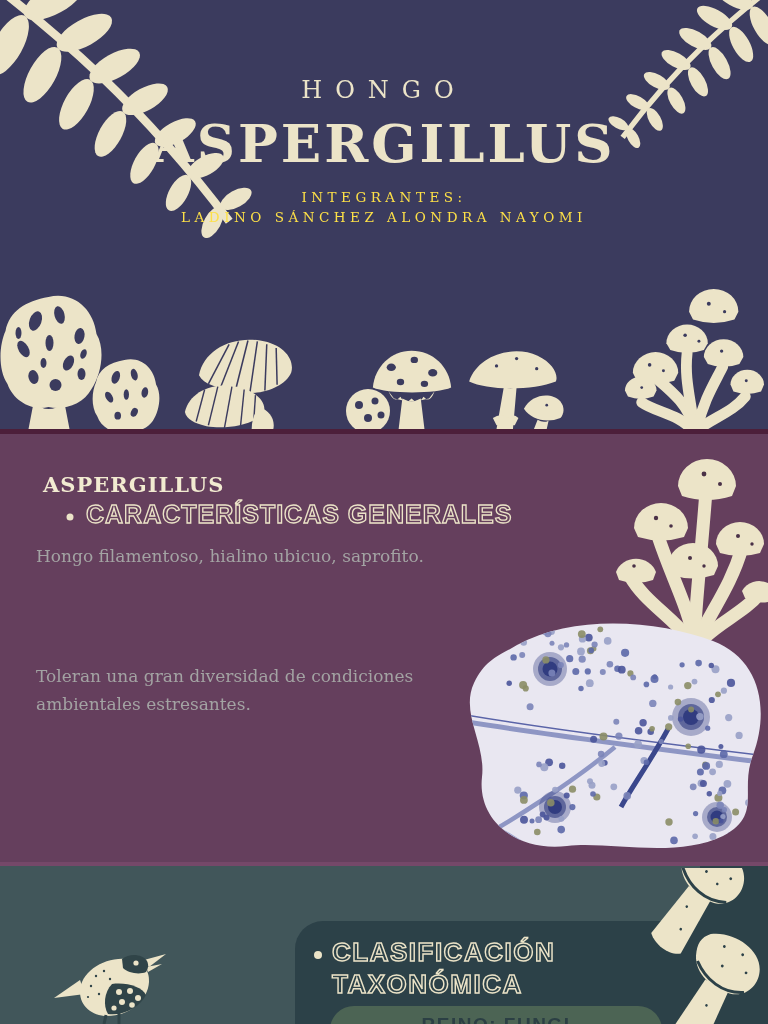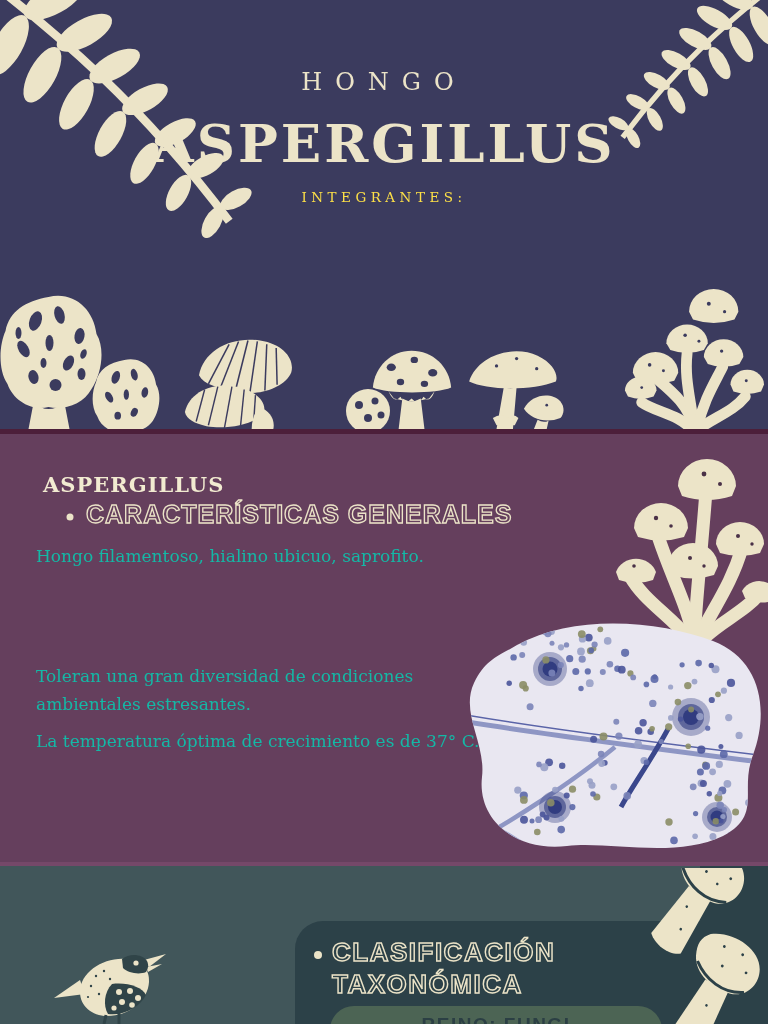--- a/index.html
+++ b/index.html
@@ -2,35 +2,35 @@
 <html><head>
 <meta charset="utf-8">
 <style>
   html,body{margin:0;padding:0;background:#222;}
   .page{position:relative;width:768px;height:1024px;overflow:hidden;
         font-family:"DejaVu Serif",serif;background:#3b3b5e;}
   .abs{position:absolute;}
 
   
   .sec-top{left:0;top:0;width:768px;height:429px;background:#3b3b5e;}
-  .kicker{left:0;top:68px;width:768px;text-align:center;color:#ece4c8;
+  .kicker{left:0;top:76px;width:768px;text-align:center;color:#ece4c8;
           font-size:24px;letter-spacing:13px;font-weight:400;}
   .big-title{left:0;top:112px;width:768px;text-align:center;color:#ece4c8;
              font-size:53px;font-weight:bold;letter-spacing:3px;}
   .team{left:0;top:187px;width:768px;text-align:center;color:#fde047;
         font-size:13.5px;letter-spacing:4.5px;line-height:20px;}
 
   
   .div-maroon{left:0;top:429px;width:768px;height:5px;background:#4c1f3a;}
   .div-mauve{left:0;top:862px;width:768px;height:4px;background:#754869;}
 
   
   .sec-mid{left:0;top:434px;width:768px;height:428px;background:#653f5d;}
   .mid-label{left:43px;top:472px;font-size:21px;font-weight:bold;color:#f2ebd1;letter-spacing:1px;}
-  .para{left:36px;color:#14b8a6;font-size:17px;line-height:1.62;}
+  .para{left:36px;color:#a3a3a3;font-size:17px;line-height:1.62;}
   .p1{top:543px;width:600px;}
   .p2{top:591px;width:595px;}
   .p3{top:663px;width:420px;}
   .p4{top:728px;width:470px;}
   .p5{top:765px;width:432px;}
 
   
   .sec-bot{left:0;top:866px;width:768px;height:158px;background:#41565a;}
   .bot-dark-right{left:700px;top:866px;width:68px;height:158px;background:#2c4148;}
   .tax-panel{left:295px;top:921px;width:473px;height:103px;background:#2c4148;
@@ -91,20 +91,21 @@
         <ellipse cx="188.81029958024294" cy="164.00775309375527" rx="12.36" ry="5.994545454545454" transform="rotate(-29 188.81029958024294 164.00775309375527)"></ellipse>
         <ellipse cx="172.00775309375527" cy="180.81029958024294" rx="12.36" ry="5.994545454545454" transform="rotate(119 172.00775309375527 180.81029958024294)"></ellipse>
       </g>
   </svg>
 
   <div class="abs kicker">HONGO</div>
   <div class="abs big-title">ASPERGILLUS</div>
 
   <div class="abs team">
     <div>INTEGRANTES:</div>
+    <div>LADINO SÁNCHEZ ALONDRA NAYOMI</div>
   </div>
 
   <svg class="abs" style="left:-8px;top:291px;" width="118" height="138" viewBox="0 0 115 138">
     <path fill="#ece4c8" d="M55,6 C80,0 100,18 103,43 C112,58 108,83 98,98 C90,113 70,120 55,116 C38,120 20,110 14,93 C4,78 6,53 12,40 C16,20 32,10 55,6 Z"></path>
     <path fill="#ece4c8" d="M40,112 L35,138 L76,138 L71,112 C60,120 50,120 40,112 Z"></path>
     <g fill="#3b3b5e">
       <ellipse cx="42" cy="30" rx="6" ry="10" transform="rotate(20 42 30)"></ellipse>
       <ellipse cx="66" cy="24" rx="5" ry="9" transform="rotate(-15 66 24)"></ellipse>
       <ellipse cx="86" cy="45" rx="5" ry="8" transform="rotate(10 86 45)"></ellipse>
       <ellipse cx="30" cy="58" rx="5" ry="9" transform="rotate(-30 30 58)"></ellipse>
@@ -255,21 +256,20 @@
 
   <div class="abs mid-label">ASPERGILLUS</div>
 
   <svg class="abs" style="left:62px;top:497px;" width="470" height="34" viewBox="0 0 470 34">
     <circle cx="8" cy="20" r="3.5" fill="#ece4c8"></circle>
     <text x="24" y="26" font-family="Liberation Sans, sans-serif" font-weight="bold" font-size="25" letter-spacing="1" fill="none" stroke="#ece4c8" stroke-width="1.3">CARACTERÍSTICAS GENERALES</text>
   </svg>
 
   <div class="abs para p1">Hongo filamentoso, hialino ubicuo, saprofito.</div>
   <div class="abs para p3">Toleran una gran diversidad de condiciones ambientales estresantes.</div>
-  <div class="abs para p4">La temperatura óptima de crecimiento es de 37° C.</div>
 
   <svg class="abs" style="left:455px;top:617px;" width="313" height="232" viewBox="0 0 313 232">
     <defs>
       <clipPath id="blobClip">
         <path d="M62,28 C120,-4 205,4 258,24 C305,42 315,92 298,138 C284,174 308,198 268,219 C220,242 155,224 112,229 C62,235 22,204 27,160 C31,126 5,96 19,66 C31,42 42,40 62,28 Z"></path>
       </clipPath>
     </defs>
     <path d="M62,28 C120,-4 205,4 258,24 C305,42 315,92 298,138 C284,174 308,198 268,219 C220,242 155,224 112,229 C62,235 22,204 27,160 C31,126 5,96 19,66 C31,42 42,40 62,28 Z" fill="#e9e7f1"></path>
     <g clip-path="url(#blobClip)">
       <path d="M0,103 C80,116 170,128 313,146" stroke="#8e96c4" stroke-width="5" fill="none"></path>

